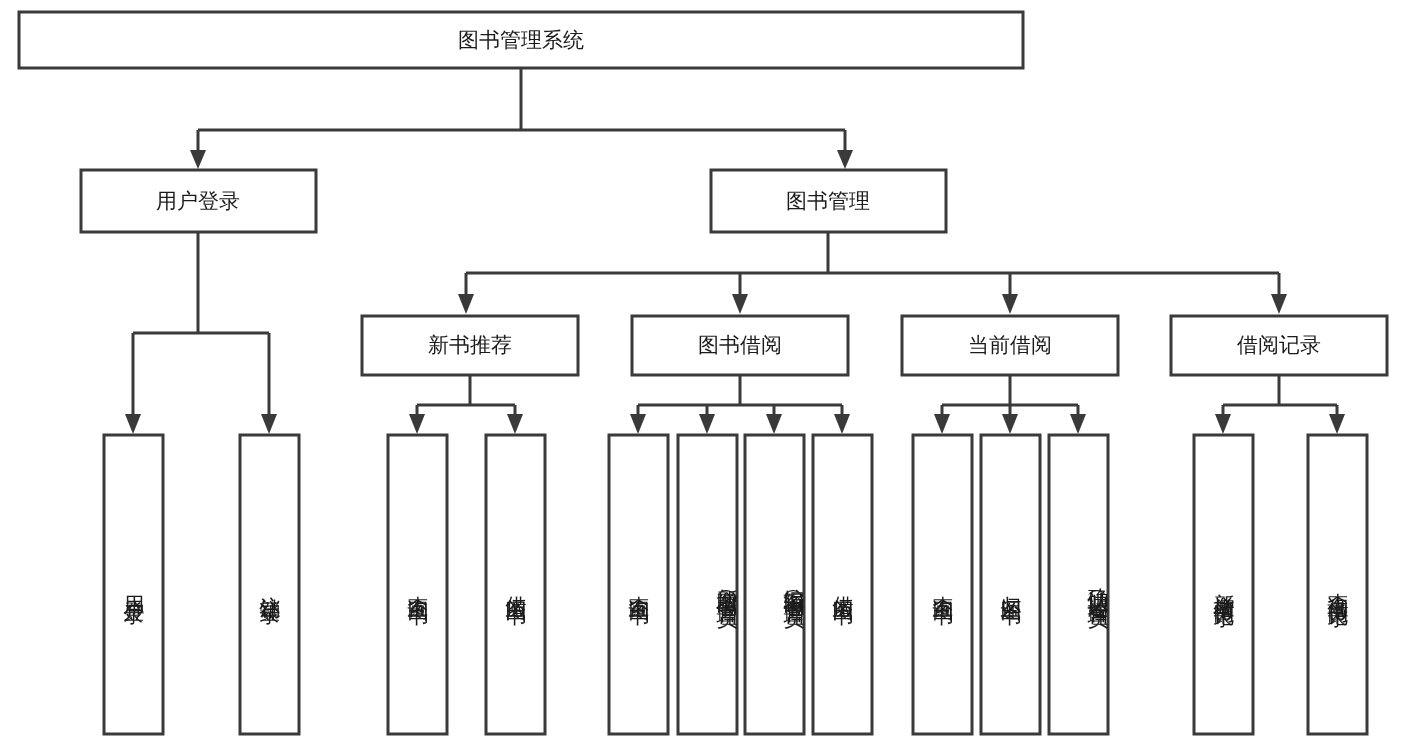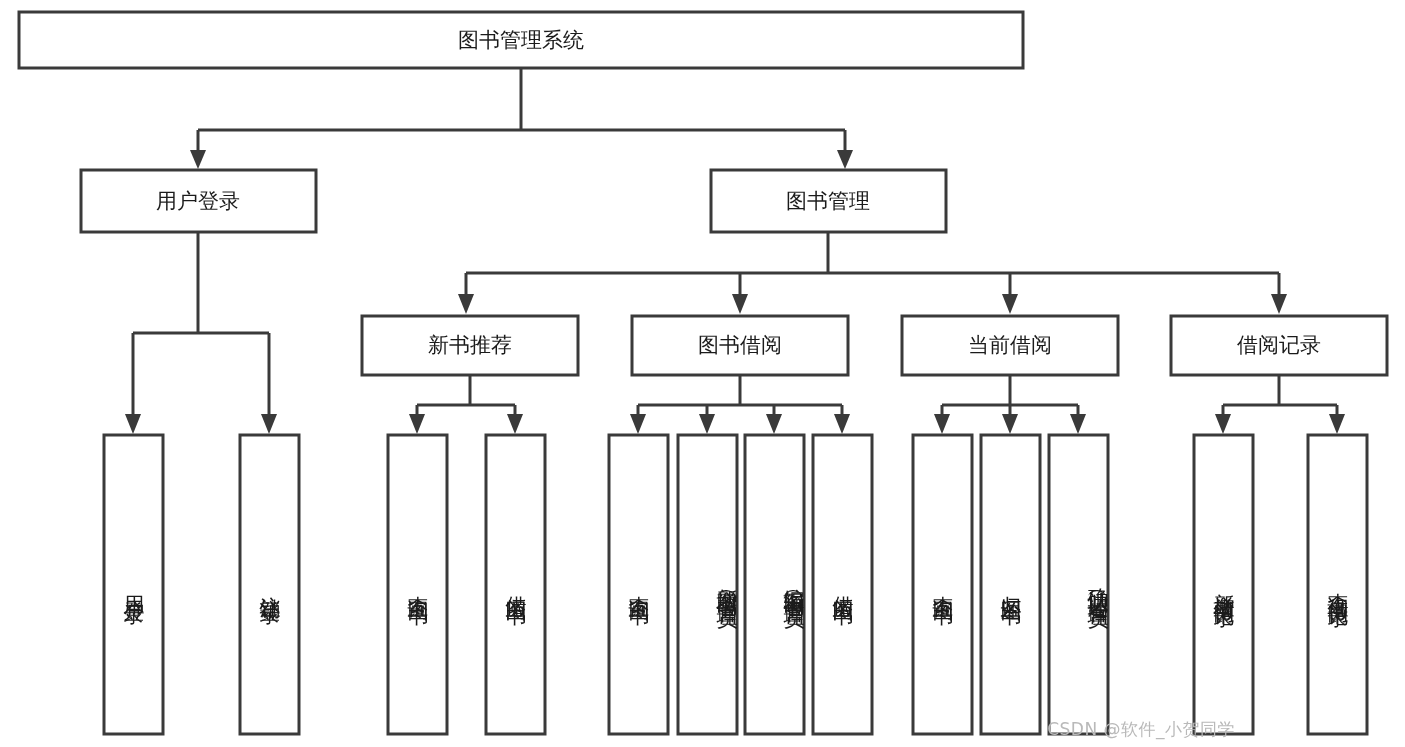--- a/index.html
+++ b/index.html
@@ -227,14 +227,13 @@
   <div class="node-label-v" style="left:745px; top:435px; width:59px; height:299px; align-items:flex-start;">编辑图书（管理员）</div>
   <div class="node-label-v" style="left:813px; top:435px; width:59px; height:299px;">借阅图书</div>
 
   <div class="node-label-v" style="left:913px; top:435px; width:59px; height:299px;">查询图书</div>
   <div class="node-label-v" style="left:981px; top:435px; width:59px; height:299px;">归还图书</div>
   <div class="node-label-v" style="left:1049px; top:435px; width:59px; height:299px; align-items:flex-start;">确认归还（管理员）</div>
 
   <div class="node-label-v" style="left:1194px; top:435px; width:59px; height:299px;">新增借阅记录</div>
   <div class="node-label-v" style="left:1308px; top:435px; width:59px; height:299px;">查询借阅记录</div>
 
-  <div class="watermark">CSDN @软件_小贺同学</div>
 </div>
 
 </body></html>

